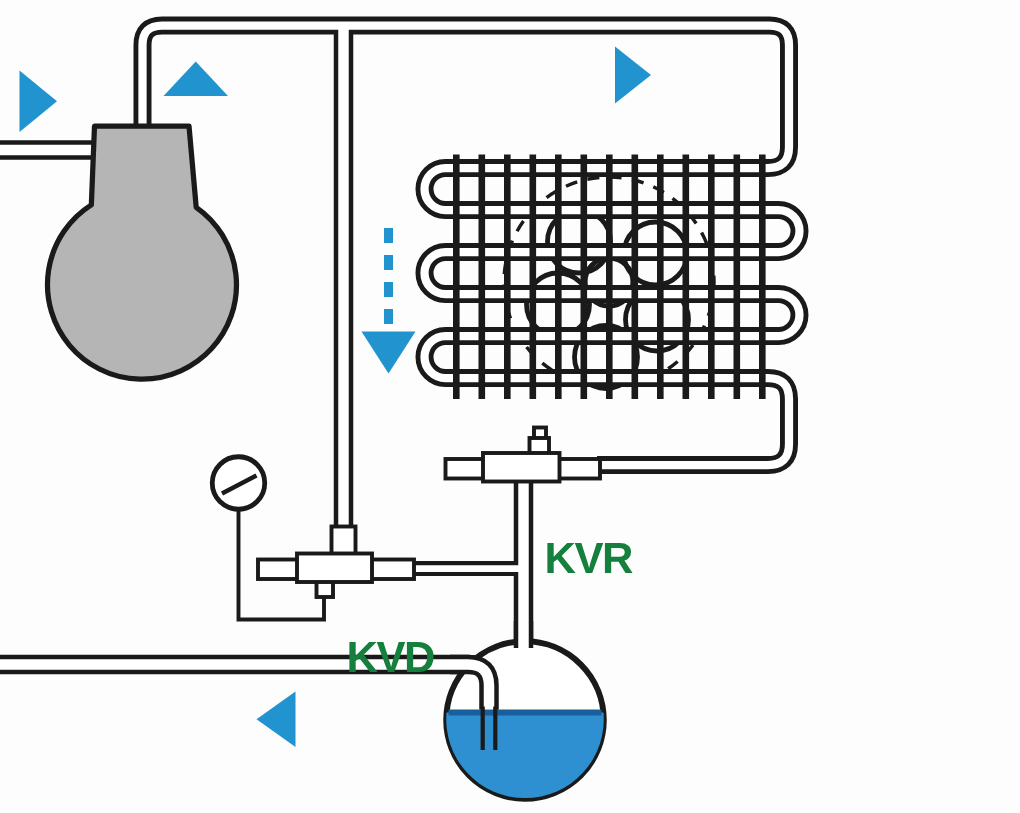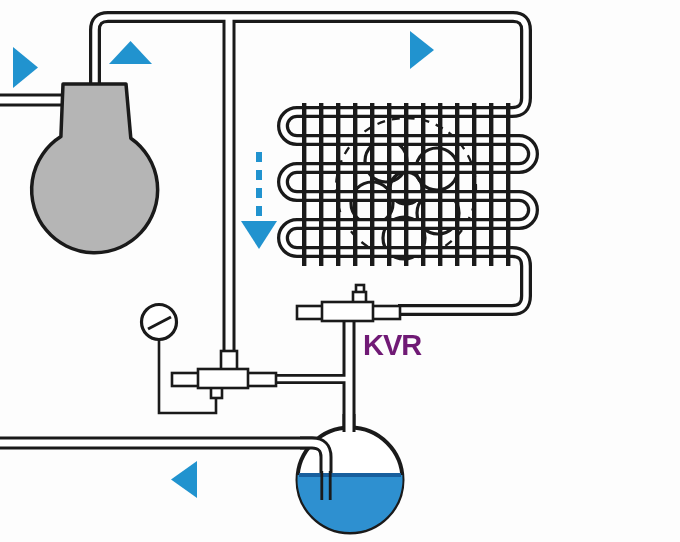--- a/index.html
+++ b/index.html
@@ -1,20 +1,20 @@
 <!DOCTYPE html>
 <html><head>
 <meta charset="utf-8">
 <style>
   html,body{margin:0;padding:0;background:#fff;}
   .stage{position:relative;width:680px;height:542px;background:#fdfdfd;overflow:hidden;
          font-family:"Liberation Sans",sans-serif;}
   .stage svg{position:absolute;left:0;top:0;}
-  .lbl{position:absolute;font-weight:700;font-size:29px;letter-spacing:-1px;color:#701a75;
-       line-height:1;user-select:none;}
+  .lbl{position:absolute;font-weight:700;font-size:29px;letter-spacing:-1px;color:#15803d;
+       line-height:1;user-select:none;margin-top:28px;}
   .lbl-kvr{left:363px;top:331px;}
   .lbl-kvd{left:231px;top:397px;}
 </style>
 </head>
 <body>
 
 <div class="stage">
   <svg width="680" height="542" viewBox="0 0 680 542">
 
     <g fill="none" stroke="#1a1a1a">
@@ -103,13 +103,14 @@
       <polygon points="13,47 13,88 38,67.5" fill="#2193cf"></polygon>
       <polygon points="109,64 152,64 130.5,41" fill="#2193cf"></polygon>
       <polygon points="410,31 410,69 434,50" fill="#2193cf"></polygon>
       <path d="M 259 152 V 219" fill="none" stroke-width="6" stroke-dasharray="10 8" stroke="#2193cf"></path>
       <polygon points="241,221 277,221 259,249" fill="#2193cf"></polygon>
       <polygon points="197,461 197,498 171,479.5" fill="#2193cf"></polygon>
     </g>
   </svg>
 
   <div class="lbl lbl-kvr">KVR</div>
+  <div class="lbl lbl-kvd">KVD</div>
 </div>
 
 </body></html>

